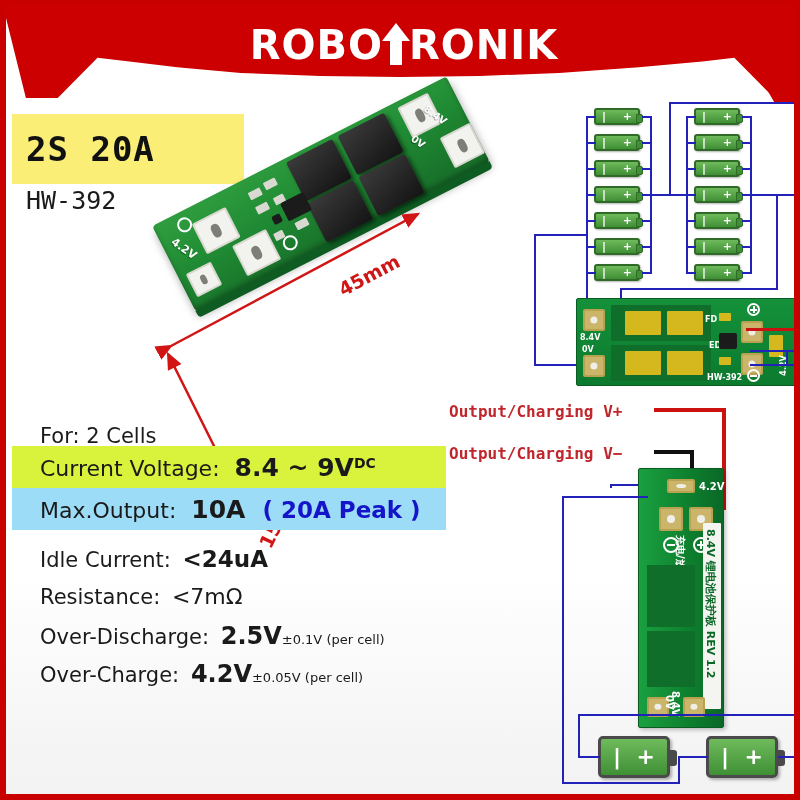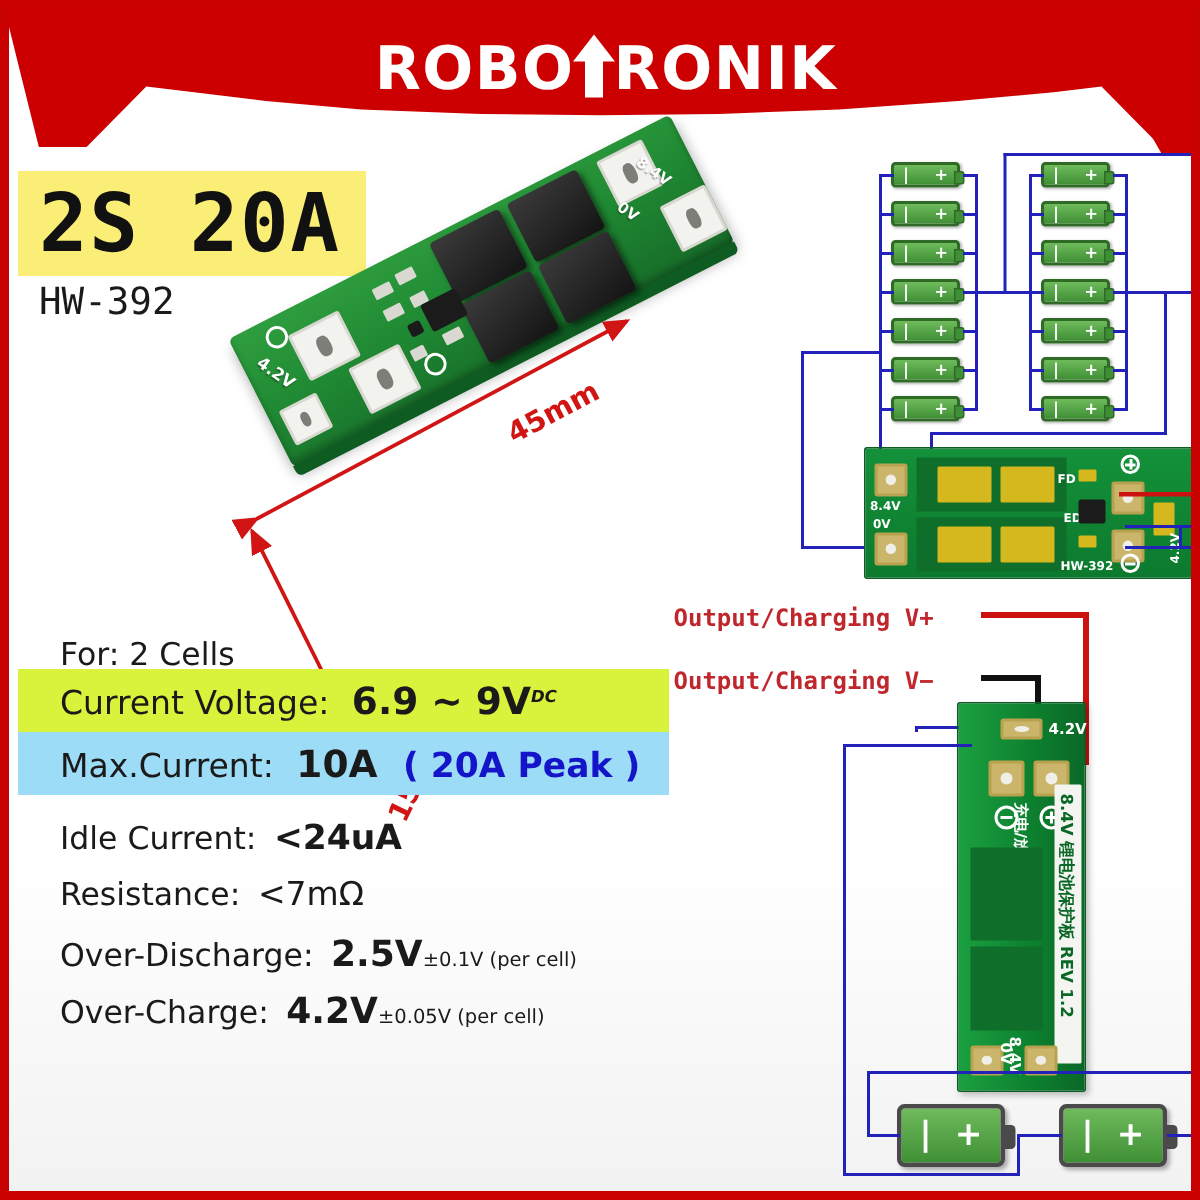--- a/index.html
+++ b/index.html
@@ -51,21 +51,21 @@
   .logo .arrow svg{display:block;}
 
   
   .title-band{
     position:absolute;left:6px;top:108px;width:232px;height:70px;
     background:#faee76;
   }
   .title-text{
     position:absolute;left:20px;top:112px;width:220px;height:62px;
     font-family:"DejaVu Sans Mono","Liberation Mono",monospace;
-    font-weight:bold;font-size:54px;line-height:62px;color:#111;
+    font-weight:bold;font-size:34px;line-height:62px;color:#111;
     letter-spacing:1px;
   }
   .model-text{
     position:absolute;left:20px;top:180px;
     font-family:"DejaVu Sans Mono","Liberation Mono",monospace;
     font-size:25px;color:#1a1a1a;letter-spacing:0px;
   }
 
   
   .specs{position:absolute;left:0px;top:440px;width:470px;}
@@ -78,21 +78,21 @@
   }
   .hl{
     position:absolute;left:6px;width:434px;
     display:flex;align-items:center;
   }
   .hl .inner{padding-left:28px;font-size:22px;white-space:nowrap;}
   .hl-green{background:#d9f23c;top:0;height:42px;}
   .hl-blue{background:#9ddcf7;top:42px;height:42px;}
   .bold{font-weight:bold;}
   .big{font-size:25px;font-weight:bold;}
-  .sup{font-size:11px;font-weight:bold;vertical-align:super;font-style:italic;}
+  .sup{font-size:14px;font-weight:bold;vertical-align:super;}
   .tol{font-size:13px;text-align:center;}
   .peak{color:#1414c8;font-weight:bold;font-size:23px;}
 
   
   .photo-wrap{
     position:absolute;left:120px;top:80px;width:420px;height:350px;
   }
   .pcb-photo{
     position:absolute;left:30px;top:60px;
     width:330px;height:96px;
@@ -290,27 +290,27 @@
 
   <div class="specs">
 
     <div class="spec-line spec-plain" style="top:-22px;">
       <span>For: 2 Cells</span>
     </div>
 
     <div class="hl hl-green">
       <span class="inner spec-line">
         <span>Current Voltage:</span>
-        <span class="big" style="margin-left:8px;">6.9 ~ 9V</span><span class="sup">DC</span>
+        <span class="big" style="margin-left:8px;">8.4 ~ 9V</span><span class="sup">DC</span>
       </span>
     </div>
 
     <div class="hl hl-blue">
       <span class="inner spec-line">
-        <span>Max.Current:</span>
+        <span>Max.Output:</span>
         <span class="big" style="margin-left:8px;">10A</span>
         <span class="peak" style="margin-left:10px;">( 20A Peak )</span>
       </span>
     </div>
 
     <div class="spec-line spec-plain" style="top:100px;">
       <span>Idle Current:</span>
       <span class="bold" style="font-size:23px;margin-left:5px;">&lt;24uA</span>
     </div>
 

